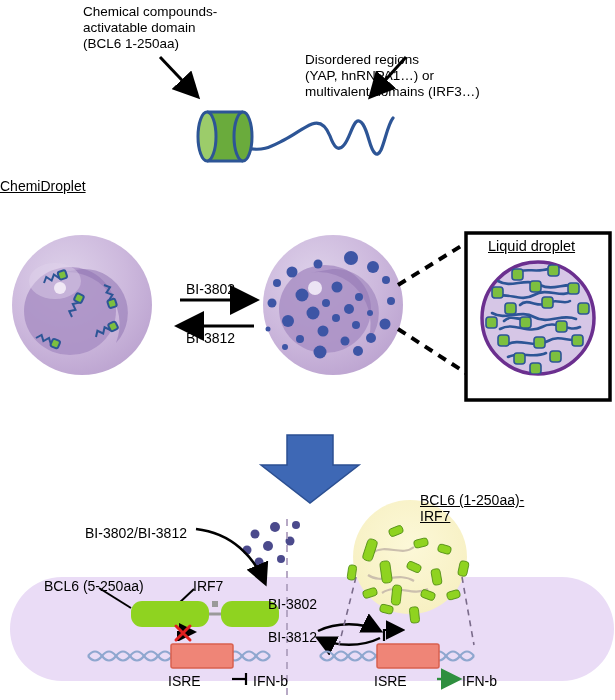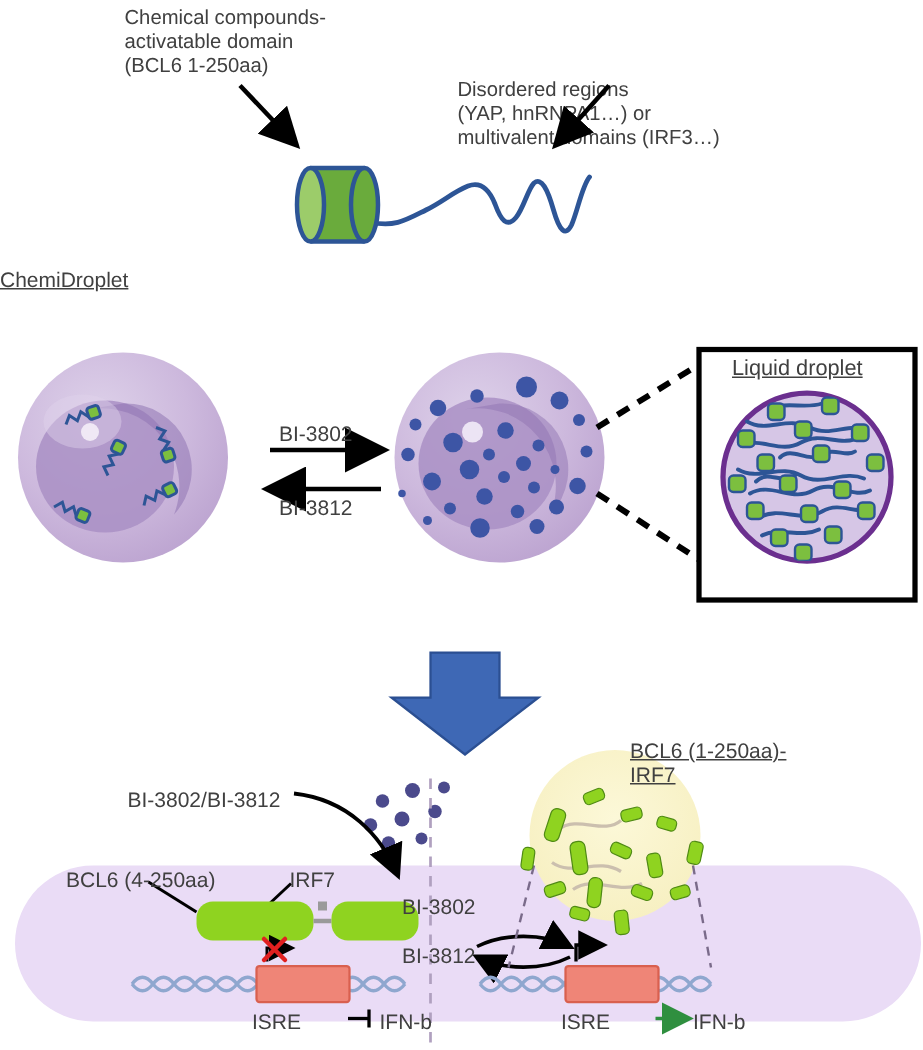--- a/index.html
+++ b/index.html
@@ -1,19 +1,19 @@
 <!DOCTYPE html>
 <html><head>
 <meta charset="utf-8">
 <style>
   html,body{margin:0;padding:0;}
   body{width:615px;height:700px;background:#ffffff;font-family:"Liberation Sans",sans-serif;color:#000;overflow:hidden;position:relative;}
   .fig{position:relative;width:615px;height:700px;}
   .abs{position:absolute;}
-  .lbl{font-size:13.5px;line-height:16px;color:#404040;white-space:pre;}
+  .lbl{font-size:13.5px;line-height:16px;color:#000000;white-space:pre;}
   .lbl.c{text-align:left;text-decoration:underline;}
   svg{display:block;overflow:visible;}
 </style>
 </head>
 <body>
 
 <div class="fig">
 
   <div class="abs lbl" style="left:83px;top:4px;">Chemical compounds-
 activatable domain
@@ -283,21 +283,21 @@
     <g>
       <path d="M320,151 q7,-9 14,0 t14,0 t14,0 t14,0 t14,0 t14,0 t14,0 t14,0 t14,0 t14,0 t14,0" fill="none" stroke="#8fa7cf" stroke-width="2.2"></path>
       <path d="M320,151 q7,9 14,0 t14,0 t14,0 t14,0 t14,0 t14,0 t14,0 t14,0 t14,0 t14,0 t14,0" fill="none" stroke="#8fa7cf" stroke-width="2.2"></path>
     </g>
     <rect x="377" y="139" width="62" height="24" rx="2" fill="#ef8577" stroke="#d9604f" stroke-width="1.5"></rect>
     <path d="M384,136 l0,-11 l18,0" fill="none" stroke="#000" stroke-width="2.2" marker-end="url(#bah)"></path>
     <path d="M437,174 l22,0" fill="none" stroke="#2f8f3f" stroke-width="2.4" marker-end="url(#bahg)"></path>
   </svg>
 
   <div class="abs lbl" style="left:85px;top:525px;font-size:14px;text-align:right;">BI-3802/BI-3812</div>
-  <div class="abs lbl" style="left:44px;top:578px;font-size:14px;">BCL6 (4-250aa)</div>
+  <div class="abs lbl" style="left:44px;top:578px;font-size:14px;">BCL6 (5-250aa)</div>
   <div class="abs lbl" style="left:193px;top:578px;font-size:14px;">IRF7</div>
   <div class="abs lbl" style="left:268px;top:596px;font-size:14px;">BI-3802</div>
   <div class="abs lbl" style="left:268px;top:629px;font-size:14px;">BI-3812</div>
   <div class="abs lbl c" style="left:420px;top:492px;width:190px;font-size:14px;">BCL6 (1-250aa)-
 IRF7</div>
   <div class="abs lbl" style="left:168px;top:673px;font-size:14px;">ISRE</div>
   <div class="abs lbl" style="left:253px;top:673px;font-size:14px;">IFN-b</div>
   <div class="abs lbl" style="left:374px;top:673px;font-size:14px;">ISRE</div>
   <div class="abs lbl" style="left:462px;top:673px;font-size:14px;">IFN-b</div>
 

